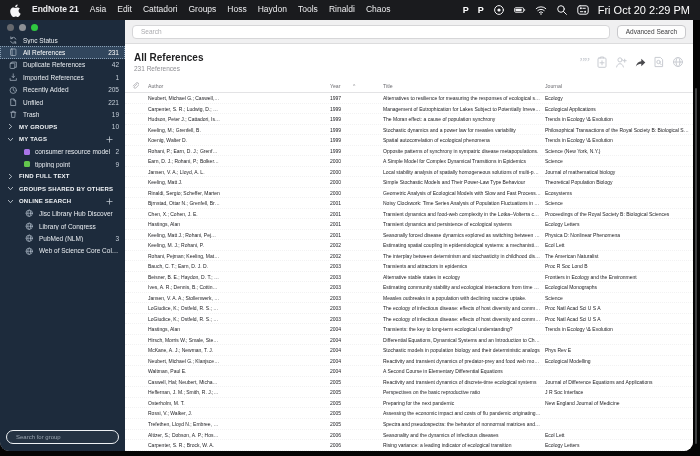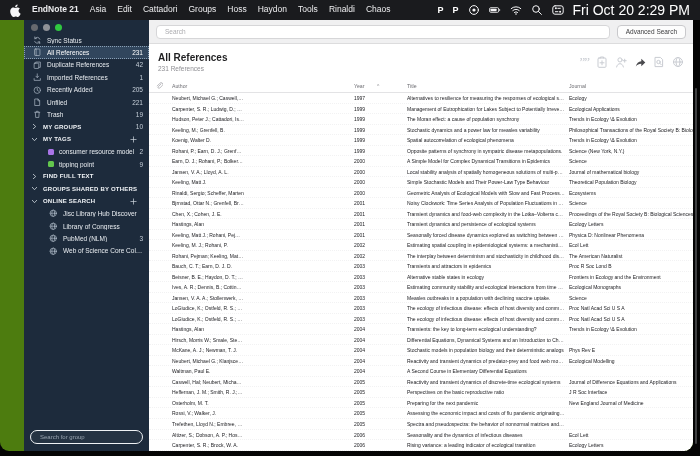--- a/index.html
+++ b/index.html
@@ -7,30 +7,30 @@
   body { background:#050505; font-family:"Liberation Sans", sans-serif; -webkit-font-smoothing:antialiased; }
   .screen { position:relative; width:700px; height:456px; }
 
   
   .menubar { position:absolute; top:0; left:0; width:700px; height:20px; background:#1a1b1e;
              display:flex; align-items:center; padding:0 10px; color:#f2f2f2; }
   .menu-left { display:flex; align-items:flex-start; gap:11px; }
   .menu-item { font-size:8.5px; color:#ededef; white-space:nowrap; cursor:default; }
   .menu-item.app-name { font-weight:700; }
   .menu-right { margin-left:auto; display:flex; align-items:center; gap:9px; color:#fff; }
-  .clock { font-size:14px; white-space:nowrap; }
+  .clock { font-size:11px; white-space:nowrap; }
   .icon { display:inline-flex; align-items:center; justify-content:center; line-height:0; color:#c9ccd2; }
   .menubar .icon { color:#f5f5f7; }
   .menubar .icon svg { width:12px; height:12px; }
   .menubar .apple svg { width:11px; height:13px; }
   .pb { font-size:9px; font-weight:700; color:#fff; font-family:"Liberation Sans",sans-serif; }
 
   
   .window { position:absolute; top:20px; left:0; width:693px; height:431px;
-            border-radius:0 0 9px 9px; overflow:hidden; background:#4d7c0f; display:flex;padding-left:24px; }
+            border-radius:0 0 9px 9px; overflow:hidden; background:#a3a3a3; display:flex; }
   .scroll-line { position:absolute; left:695px; top:88px; width:2px; height:356px; background:#3f4042; border-radius:1px; }
 
   
   .sidebar { position:relative; width:125px; flex:none; background:#1d2b3c; color:#e8ebee; }
   .traffic { position:absolute; top:4px; left:7px; display:flex; gap:5px; }
   .tl { width:7px; height:7px; border-radius:50%; }
   .side-list { position:absolute; top:14px; left:0; right:0; }
   .side-row { height:12.4px; display:flex; align-items:center; padding:0 6px 0 8px; cursor:default; }
   .side-row .icon { width:10px; flex:none; margin-right:5px; color:#aab6c3; }
   .side-row .icon svg { width:8.5px; height:8.5px; }

